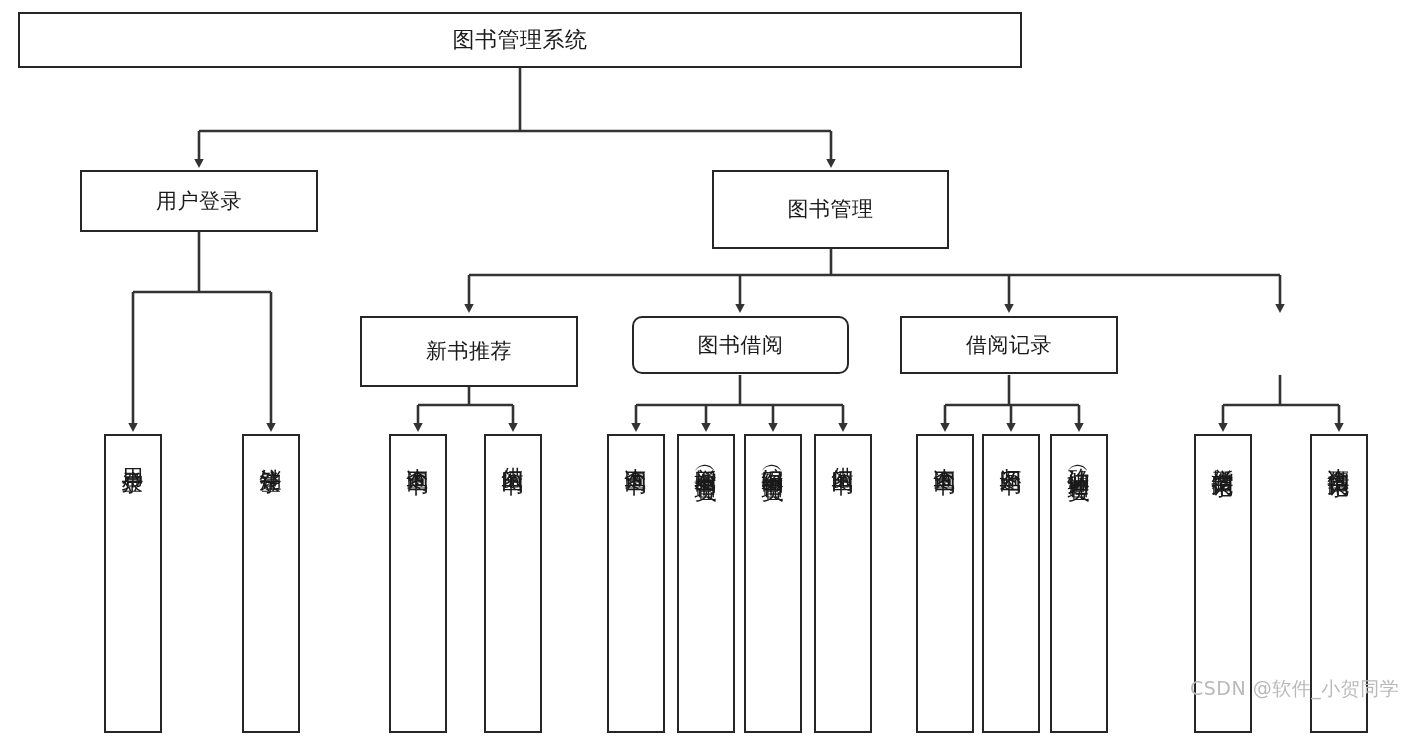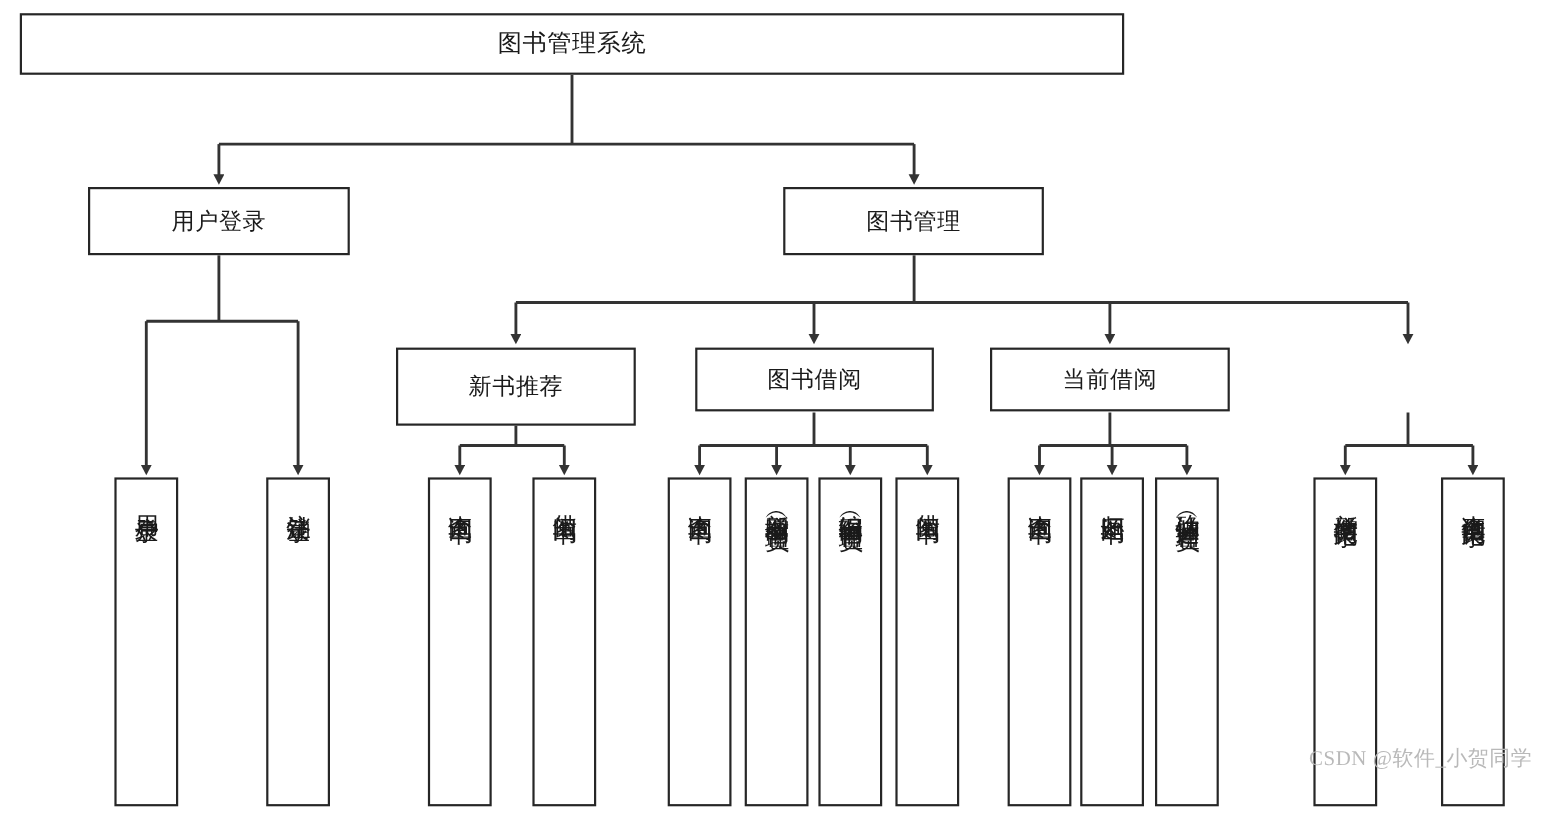--- a/index.html
+++ b/index.html
@@ -128,32 +128,32 @@
     </g>
   </svg>
 
   <div class="node horiz root" style="left:18px; top:12px; width:1004px; height:56px;">
     <span class="label">图书管理系统</span>
   </div>
 
   <div class="node horiz" style="left:80px; top:170px; width:238px; height:62px;">
     <span class="label">用户登录</span>
   </div>
-  <div class="node horiz" style="left:712px; top:170px; width:237px; height:62px;">
+  <div class="node horiz" style="left:712px; top:170px; width:237px; height:79px;">
     <span class="label">图书管理</span>
   </div>
 
   <div class="node horiz" style="left:360px; top:316px; width:218px; height:71px;">
     <span class="label">新书推荐</span>
   </div>
-  <div class="node horiz" style="left:632px; top:316px; width:217px; height:58px;">
+  <div class="node horiz" style="left:632px; top:316px; width:217px; height:58px;border-radius:10px;">
     <span class="label">图书借阅</span>
   </div>
   <div class="node horiz" style="left:900px; top:316px; width:218px; height:58px;">
-    <span class="label">当前借阅</span>
+    <span class="label">借阅记录</span>
   </div>
 
   <div class="node vert" style="left:104px; top:434px; width:58px; height:299px;">
     <span class="label">用户登录</span>
   </div>
   <div class="node vert" style="left:242px; top:434px; width:58px; height:299px;">
     <span class="label">注销登录</span>
   </div>
 
   <div class="node vert" style="left:389px; top:434px; width:58px; height:299px;">
@@ -186,15 +186,15 @@
     <span class="label">确认归还（管理员）</span>
   </div>
 
   <div class="node vert" style="left:1194px; top:434px; width:58px; height:299px;">
     <span class="label">新增借阅记录</span>
   </div>
   <div class="node vert" style="left:1310px; top:434px; width:58px; height:299px;">
     <span class="label">查询借阅记录</span>
   </div>
 
-  <div class="watermark" style="left:1190px; top:676px;font-family:Liberation Serif, serif;">CSDN @软件_小贺同学</div>
+  <div class="watermark" style="left:1190px; top:676px;">CSDN @软件_小贺同学</div>
 
 </div>
 
 </body></html>

